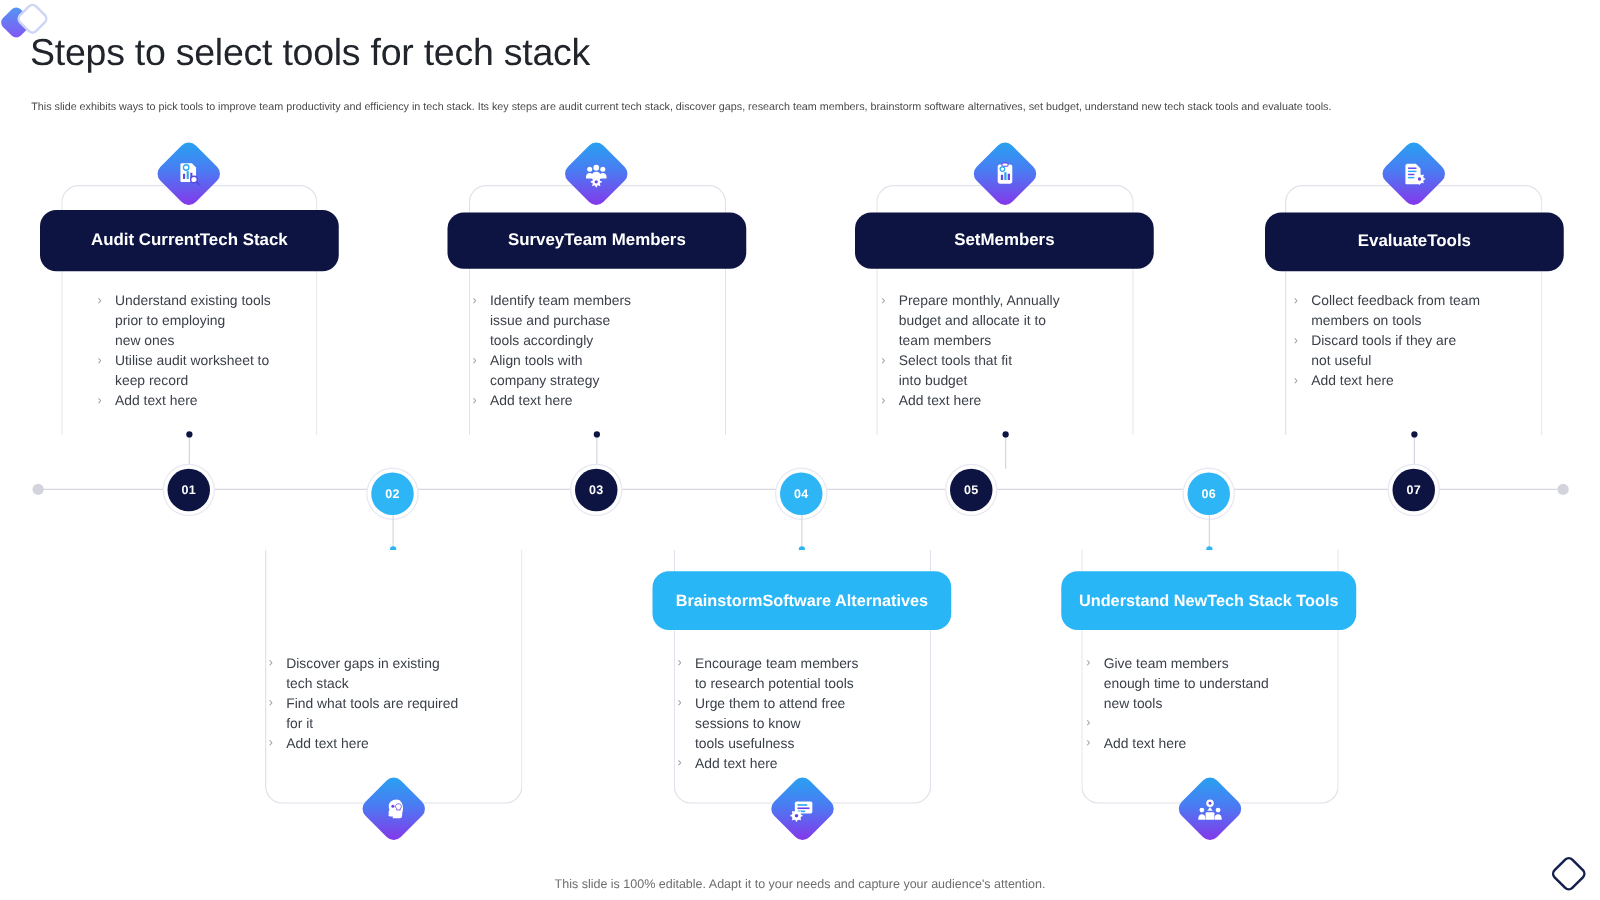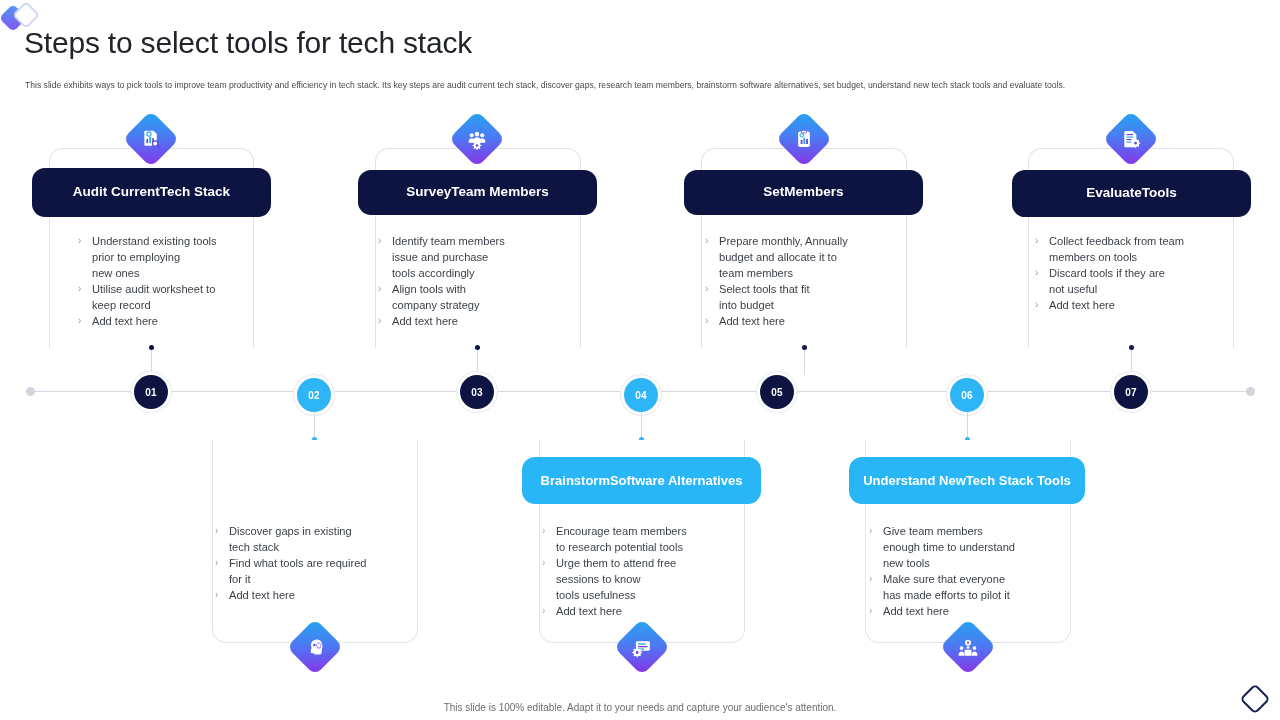--- a/index.html
+++ b/index.html
@@ -359,22 +359,20 @@
   </div>
   <div class="bullets" style="left:869px; top:523px; width:200px;">
     <div class="bullet">
         <span class="chev">›</span>
         <span class="txt">Give  team members
 enough  time to understand
 new tools</span>
       </div>
     <div class="bullet">
         <span class="chev">›</span>
-        <span class="txt">Make sure that everyone
-has made efforts to pilot it</span>
       </div>
     <div class="bullet">
         <span class="chev">›</span>
         <span class="txt">Add text here</span>
       </div>
   </div>
   <div class="diamond" style="left:948px; top:627px;">
     <svg width="21" height="21" viewBox="0 0 24 24" fill="#fff">
       <circle cx="12" cy="6.2" r="3.4" fill="#fff"></circle>
       <circle cx="12" cy="6.2" r="1.3" fill="#6a45ef"></circle>

